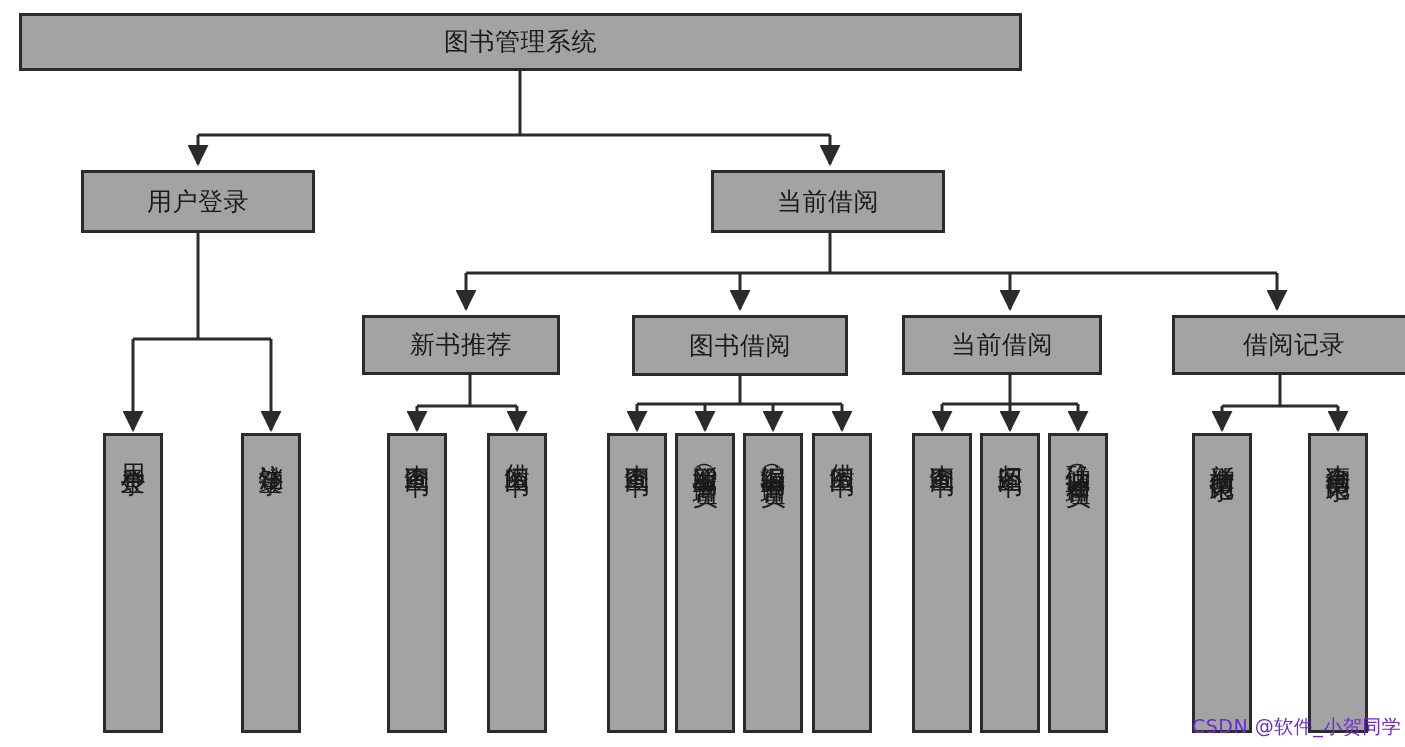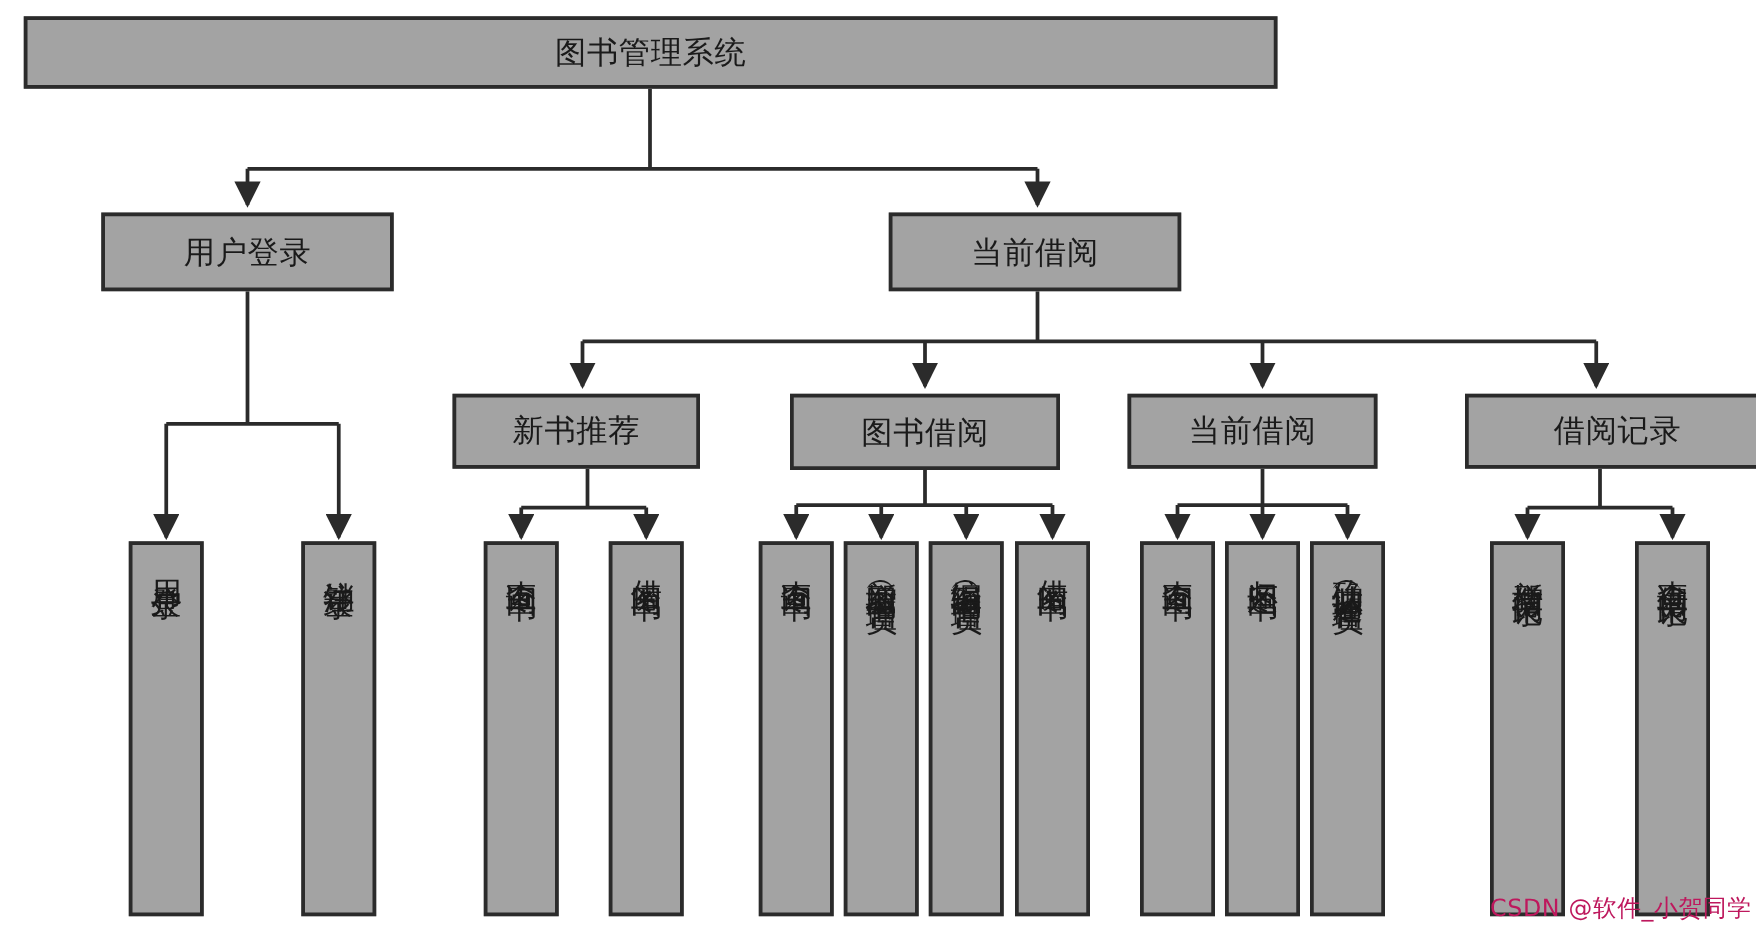--- a/index.html
+++ b/index.html
@@ -62,21 +62,21 @@
     font-size: 25px;
     line-height: 1.0;
     letter-spacing: 3px;
     white-space: nowrap;
   }
   .watermark {
     position: absolute;
     left: 1192px;
     top: 714px;
     font-size: 19px;
-    color: #be185d;
+    color: #6d28d9;
     white-space: nowrap;
     letter-spacing: 0.5px;
   }
 </style>
 </head>
 <body>
 
 <div id="diagram">
 
   <svg id="connector-layer" viewBox="0 0 1405 747" width="1405" height="747" xmlns="http://www.w3.org/2000/svg">

